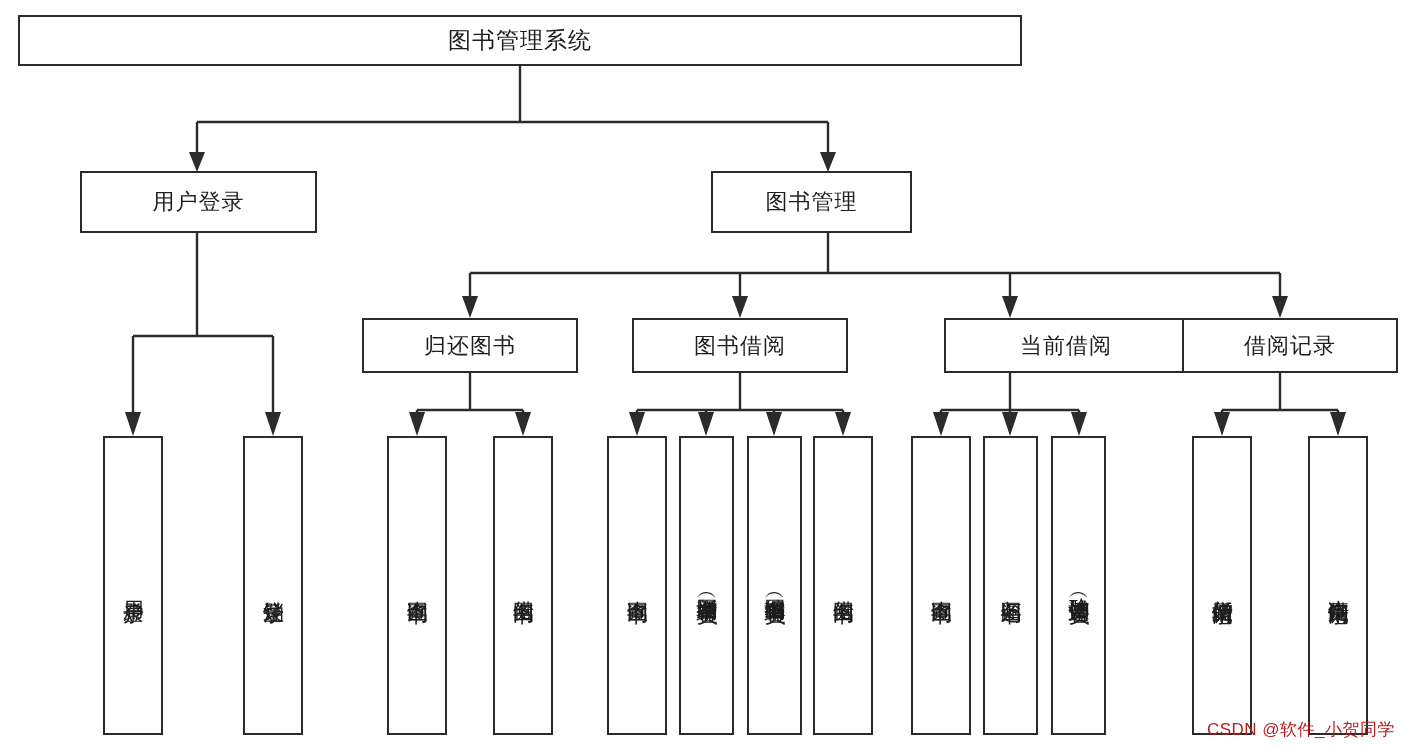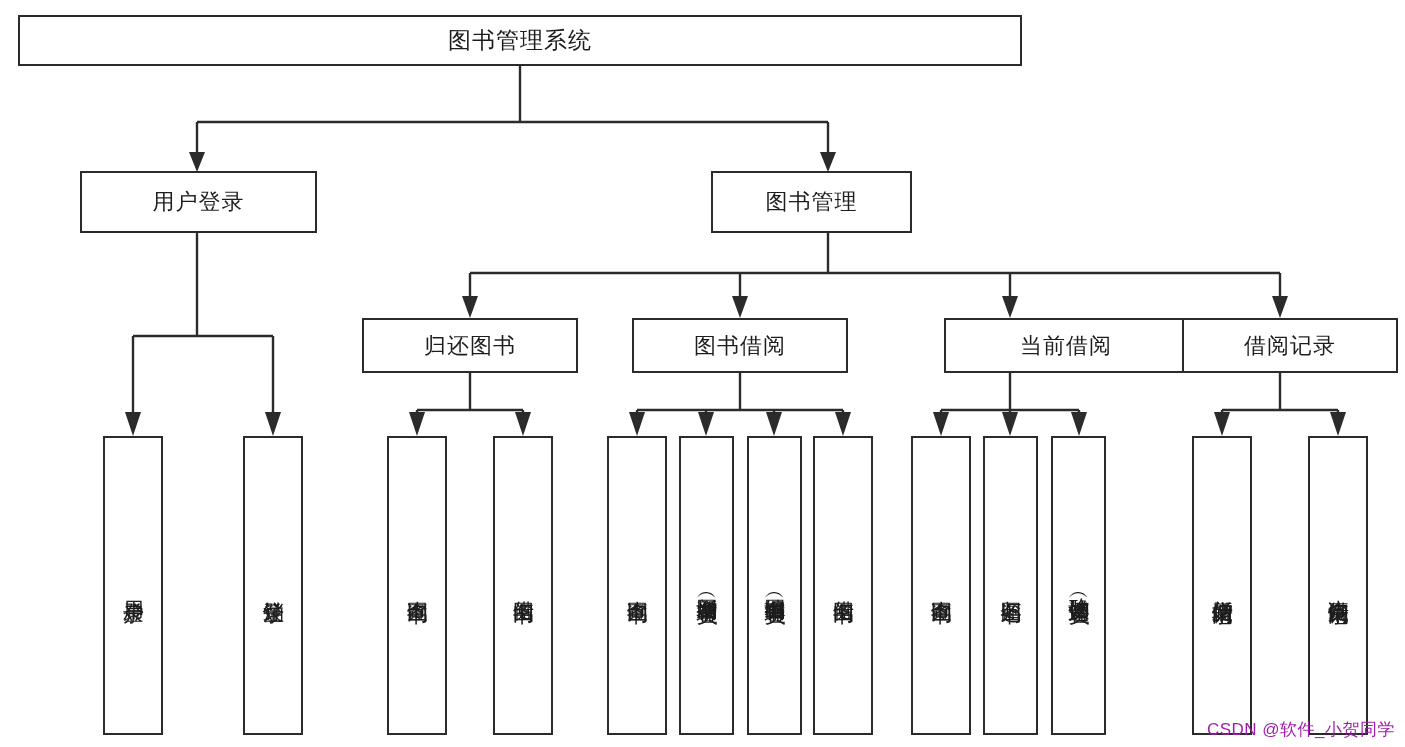--- a/index.html
+++ b/index.html
@@ -63,21 +63,21 @@
     fill: none;
   }
   svg#edges polygon {
     fill: #2b2b2b;
   }
   .watermark {
     position: absolute;
     right: 10px;
     bottom: 6px;
     font-size: 17px;
-    color: #a21caf;
+    color: #b91c1c;
     white-space: nowrap;
     letter-spacing: 0.5px;
   }
 </style>
 </head>
 <body>
 
 <div id="canvas">
 
   <svg id="edges" viewBox="0 0 1405 747">

